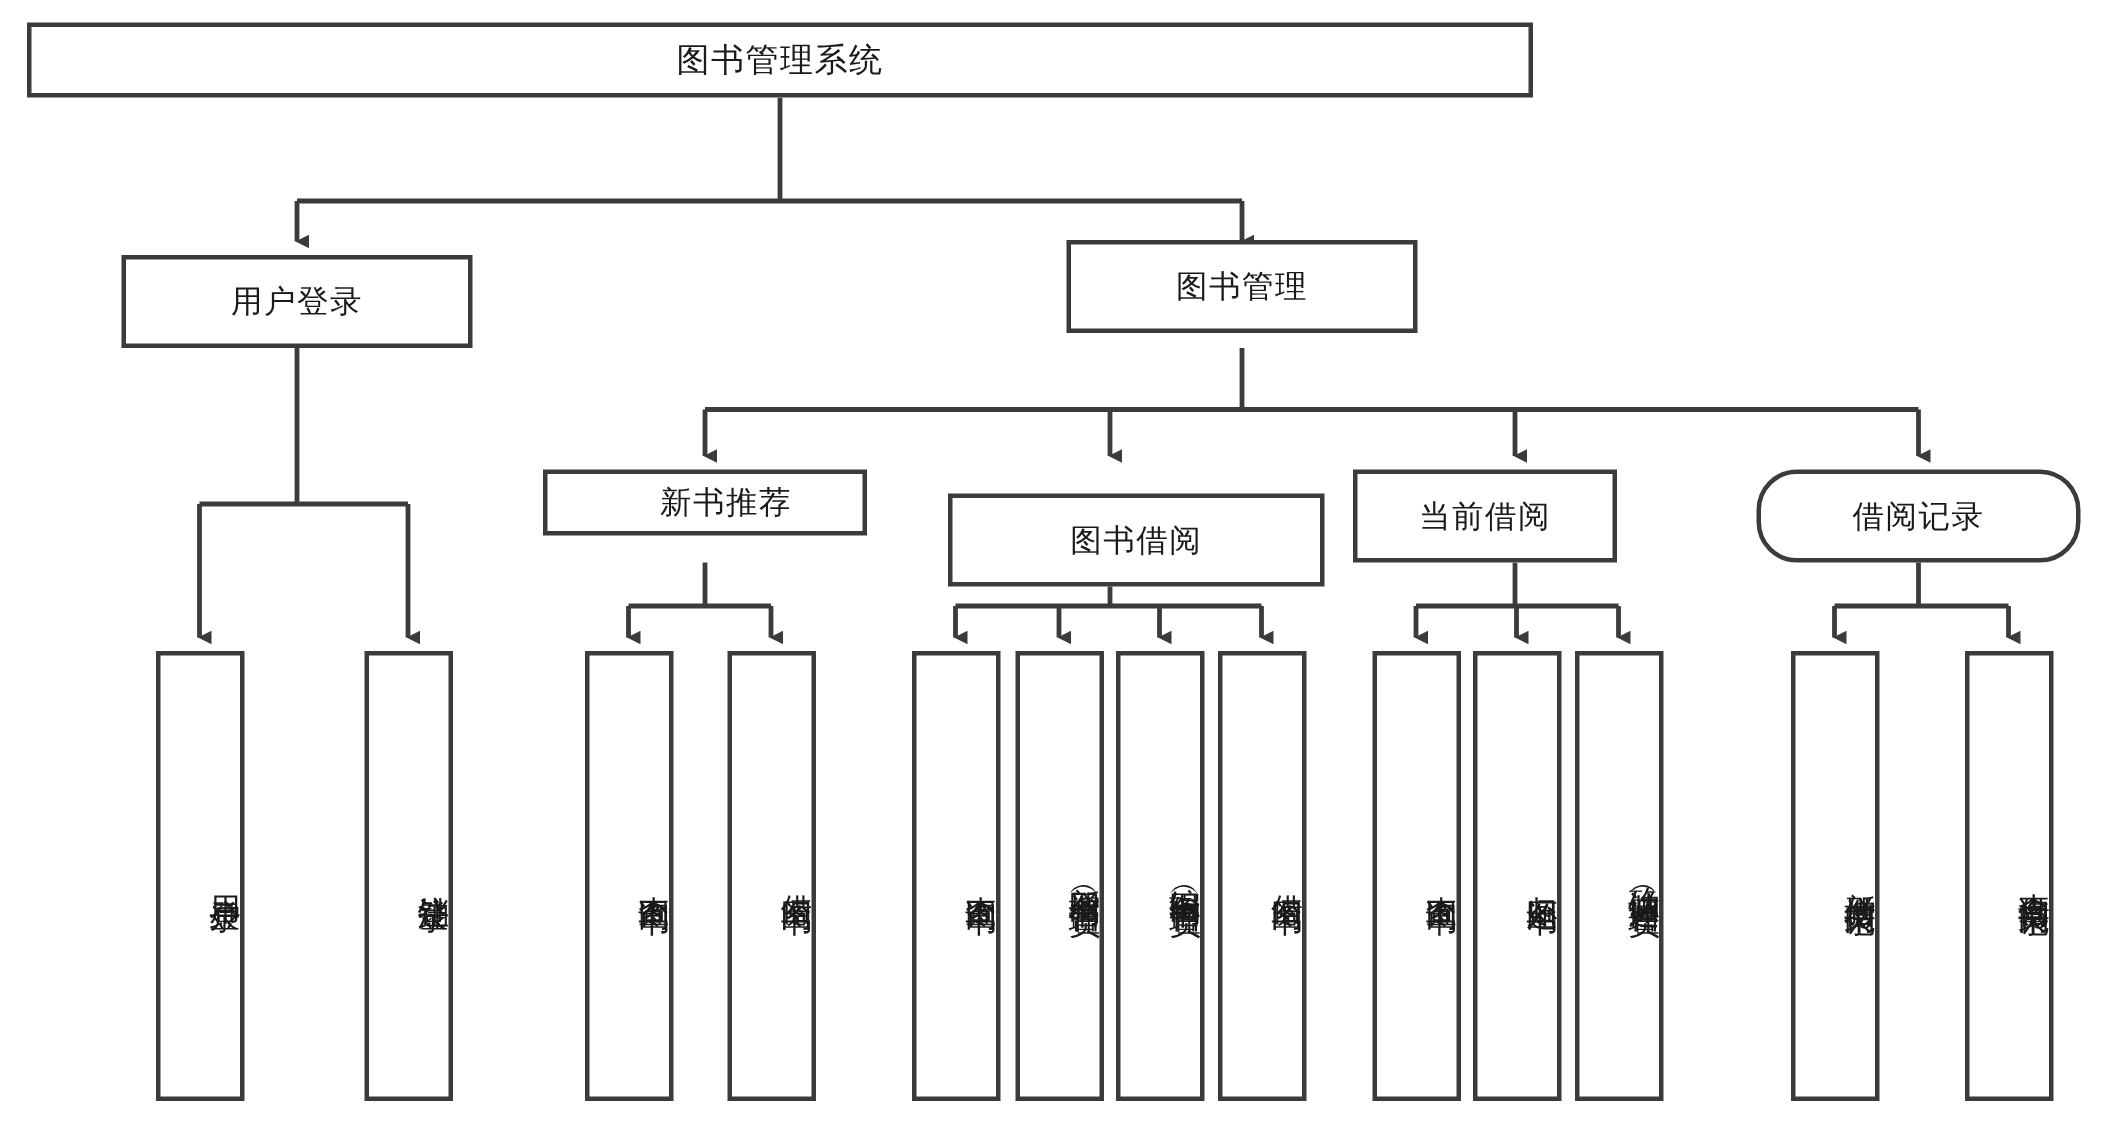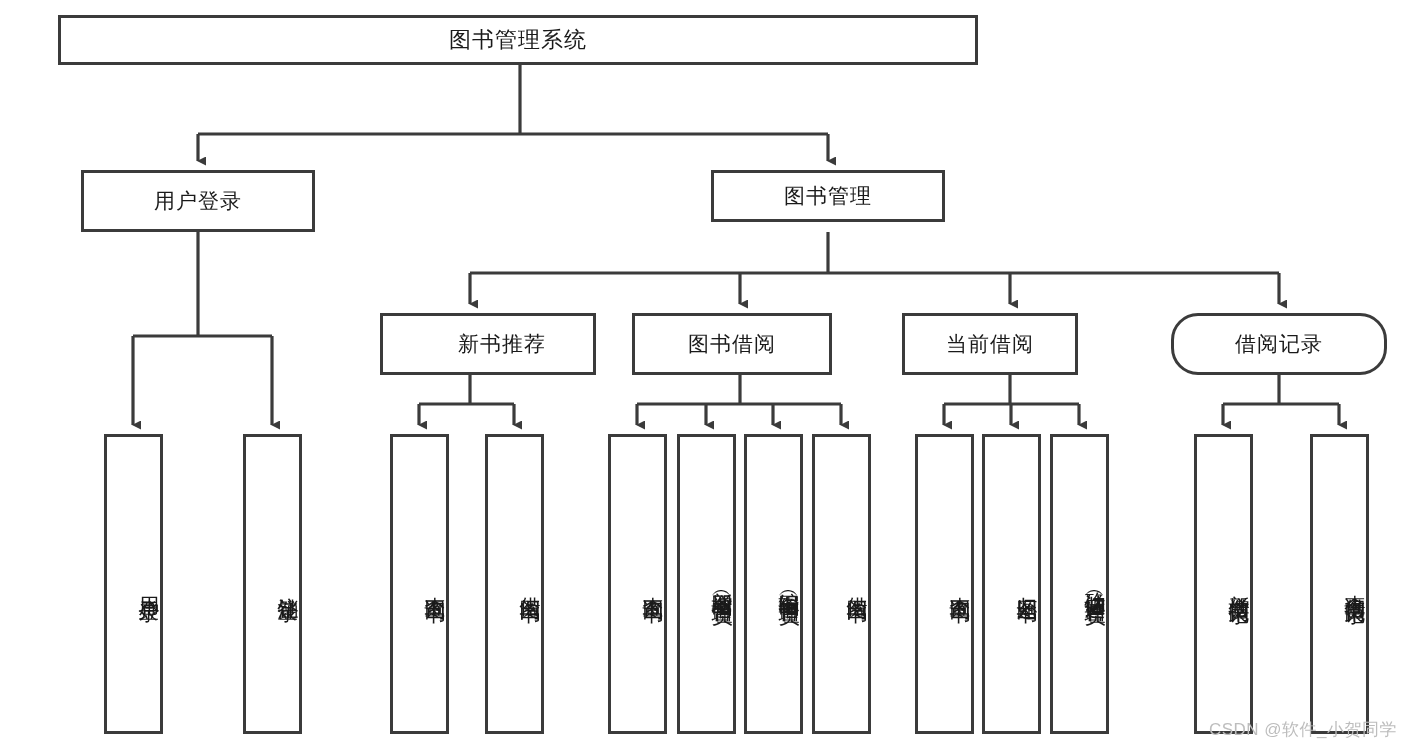--- a/index.html
+++ b/index.html
@@ -66,38 +66,37 @@
       <path d="M1011,404 L1011,425" marker-end="url(#arrowhead)"></path>
       <path d="M1079,404 L1079,425" marker-end="url(#arrowhead)"></path>
 
       <path d="M1279,375 L1279,404"></path>
       <path d="M1223,404 L1339,404"></path>
       <path d="M1223,404 L1223,425" marker-end="url(#arrowhead)"></path>
       <path d="M1339,404 L1339,425" marker-end="url(#arrowhead)"></path>
     </g>
   </svg>
 
-  <div class="node horiz root" style="left:18px;top:15px;width:920px;height:50px;margin-left:40px;">图书管理系统</div>
+  <div class="node horiz root" style="left:18px;top:15px;width:1004px;height:50px;">图书管理系统</div>
 
   <div class="node horiz" style="left:81px;top:170px;width:234px;height:62px;">用户登录</div>
-  <div class="node horiz" style="left:711px;top:170px;width:234px;height:52px;">图书管理</div>
+  <div class="node horiz" style="left:711px;top:160px;width:234px;height:62px;">图书管理</div>
 
-  <div class="node horiz" style="left:380px;top:313px;width:216px;height:62px;padding-left:28px;">新书推荐</div>
-  <div class="node horiz" style="left:632px;top:313px;width:200px;height:62px;">图书借阅</div>
+  <div class="node horiz" style="left:362px;top:313px;width:216px;height:44px;padding-left:28px;">新书推荐</div>
+  <div class="node horiz" style="left:632px;top:329px;width:251px;height:62px;">图书借阅</div>
   <div class="node horiz" style="left:902px;top:313px;width:176px;height:62px;">当前借阅</div>
   <div class="node horiz" style="left:1171px;top:313px;width:216px;height:62px;border-radius:27px;">借阅记录</div>
 
   <div class="node vert" style="left:104px;top:434px;width:59px;height:300px;">用户登录</div>
   <div class="node vert" style="left:243px;top:434px;width:59px;height:300px;">注销登录</div>
   <div class="node vert" style="left:390px;top:434px;width:59px;height:300px;">查询图书</div>
   <div class="node vert" style="left:485px;top:434px;width:59px;height:300px;">借阅图书</div>
   <div class="node vert" style="left:608px;top:434px;width:59px;height:300px;">查询图书</div>
   <div class="node vert" style="left:677px;top:434px;width:59px;height:300px;">新增图书（管理员）</div>
   <div class="node vert" style="left:744px;top:434px;width:59px;height:300px;">编辑图书（管理员）</div>
   <div class="node vert" style="left:812px;top:434px;width:59px;height:300px;">借阅图书</div>
   <div class="node vert" style="left:915px;top:434px;width:59px;height:300px;">查询图书</div>
   <div class="node vert" style="left:982px;top:434px;width:59px;height:300px;">归还图书</div>
   <div class="node vert" style="left:1050px;top:434px;width:59px;height:300px;">确认归还（管理员）</div>
   <div class="node vert" style="left:1194px;top:434px;width:59px;height:300px;">新增借阅记录</div>
   <div class="node vert" style="left:1310px;top:434px;width:59px;height:300px;">查询借阅记录</div>
 
-  <div id="watermark">CSDN @软件_小贺同学</div>
 </div>
 
 </body></html>

